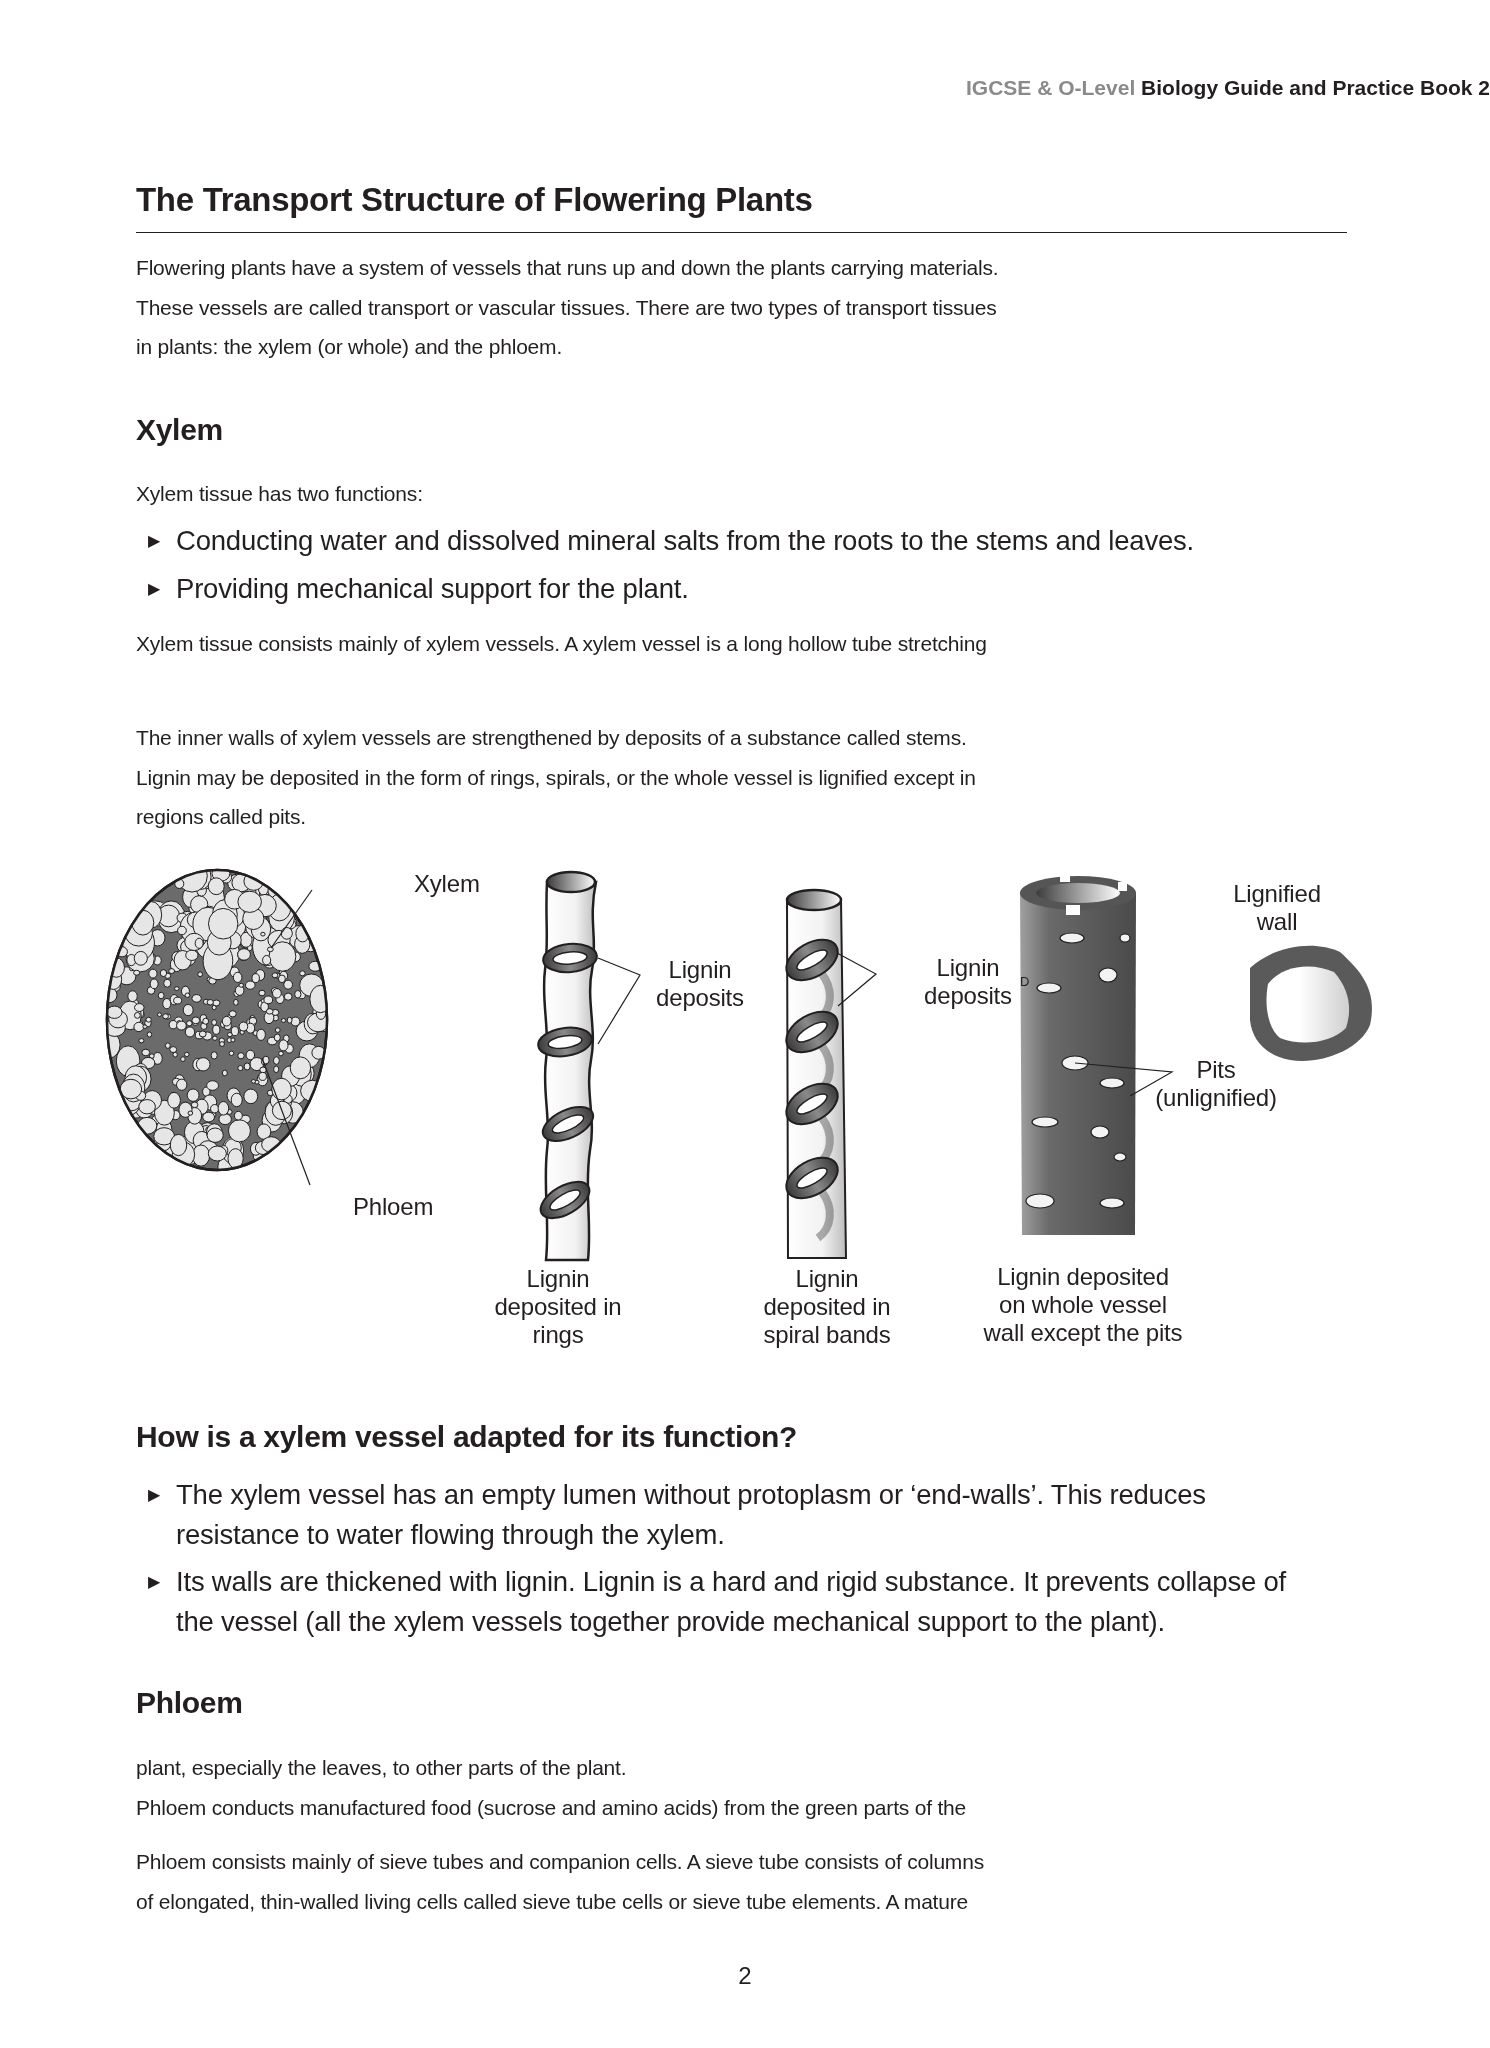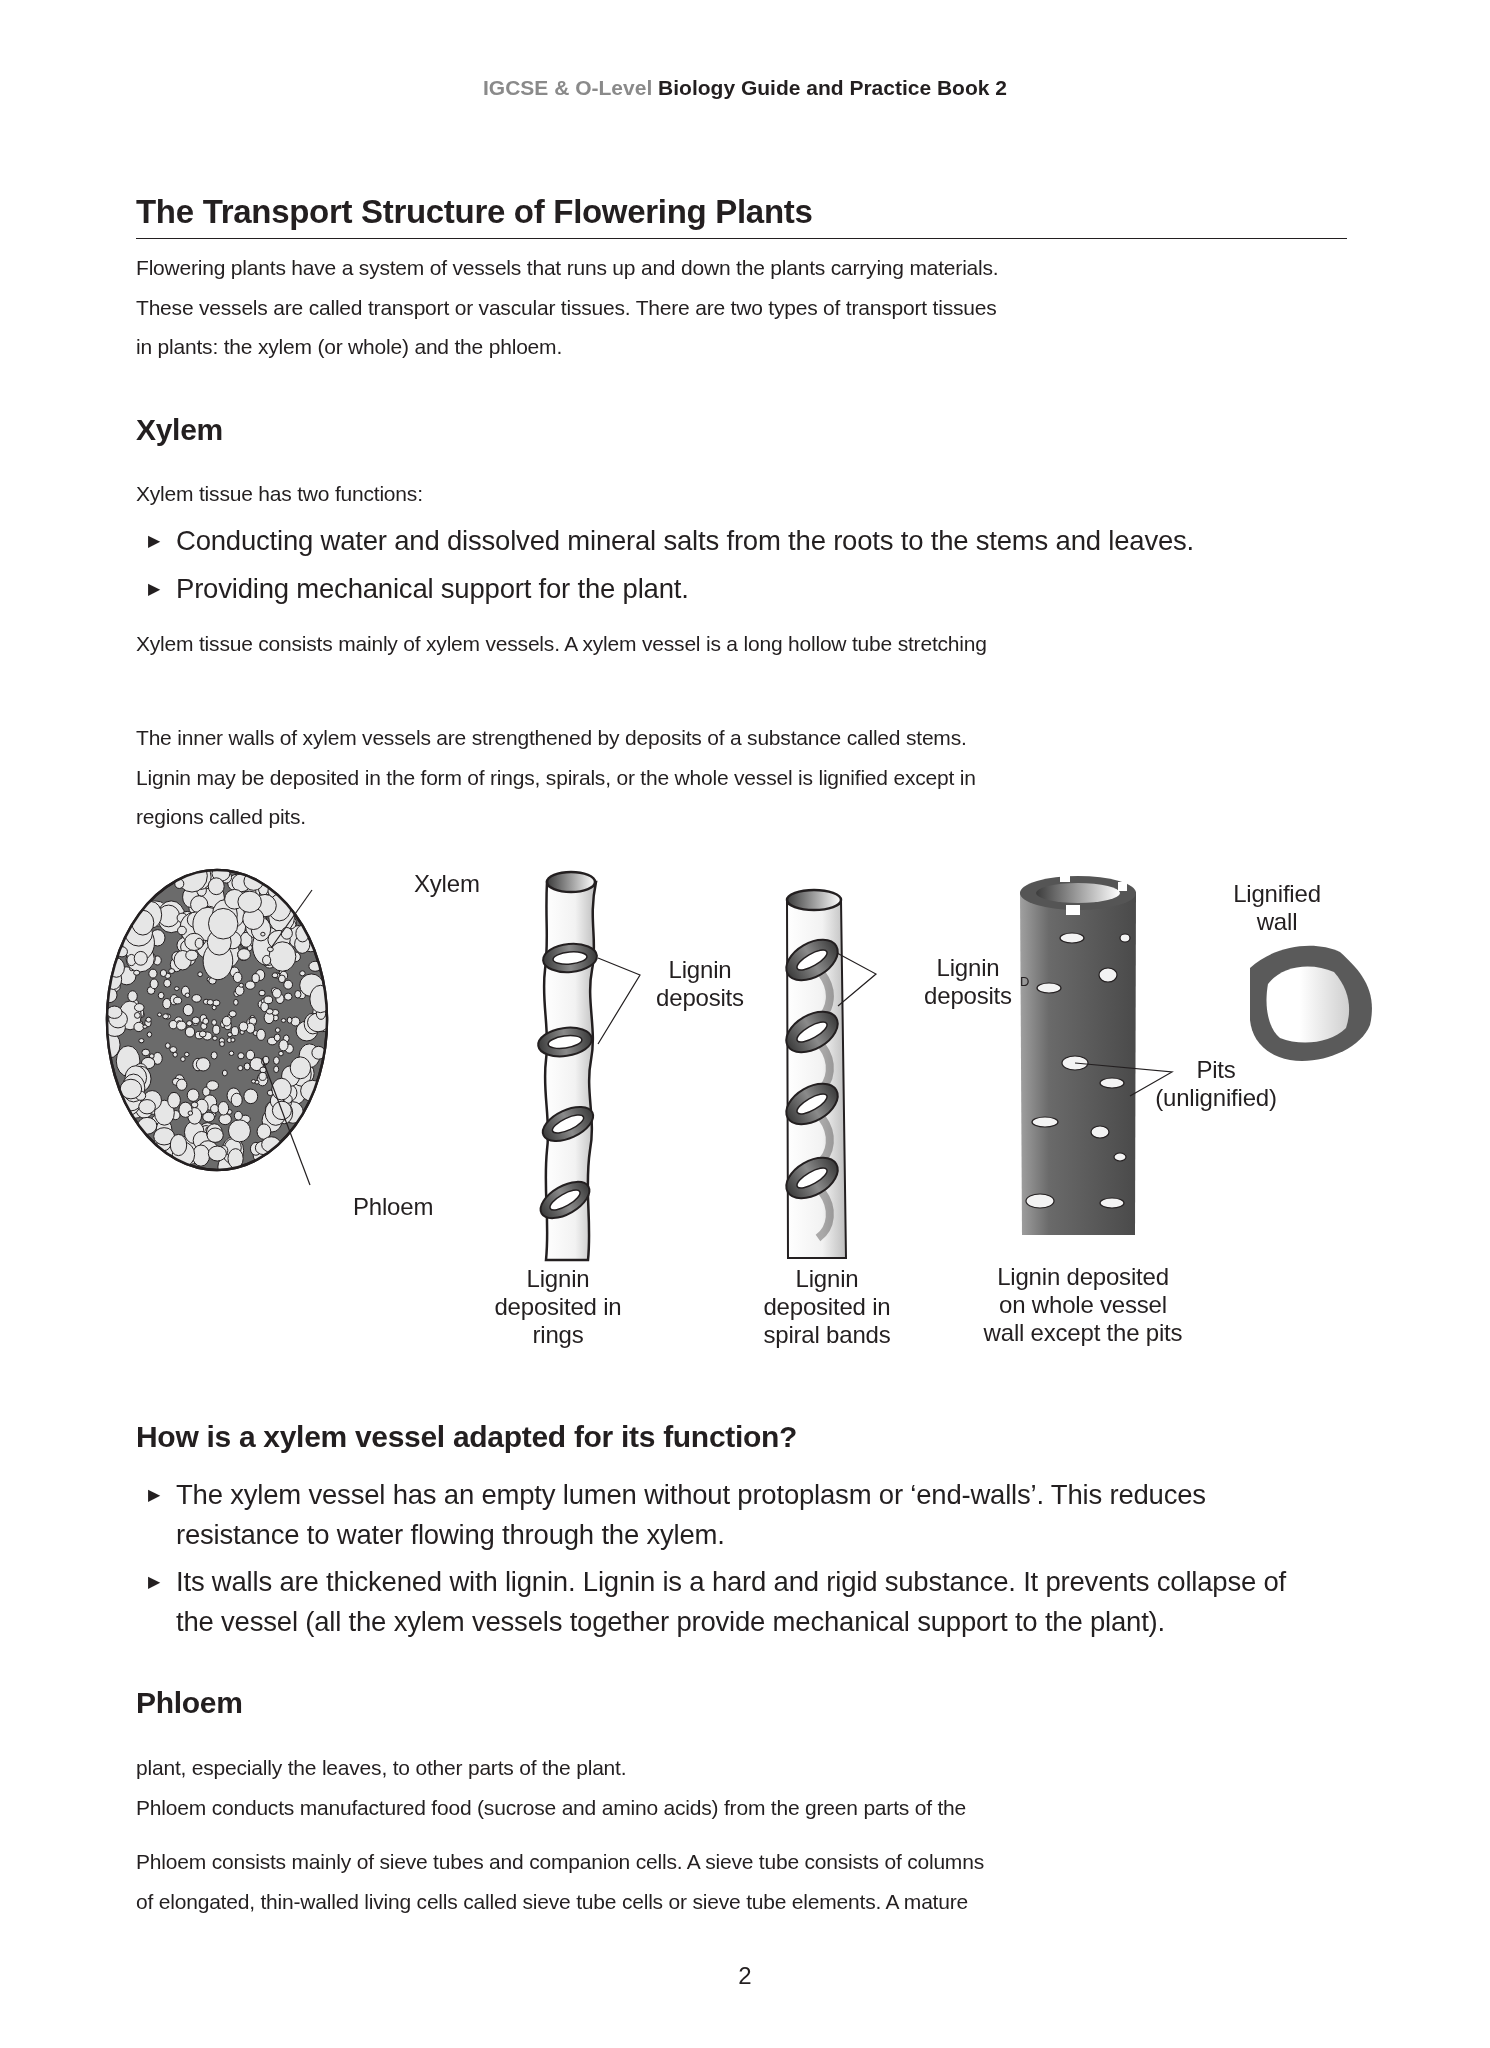--- a/index.html
+++ b/index.html
@@ -1,21 +1,21 @@
 <!DOCTYPE html>
 <html><head>
 <meta charset="utf-8">
 <style>
   html, body { margin:0; padding:0; background:#ffffff; }
   body { width:1490px; height:2048px; position:relative; overflow:hidden;
          font-family:"Liberation Sans", sans-serif; color:#231f20; }
   .abs { position:absolute; }
-  .running-head { top:76px; left:0; width:1490px; text-align:center; font-size:21px; font-weight:bold; color:#231f20; }
+  .running-head { top:76px; left:0; width:1490px; text-align:right; font-size:21px; font-weight:bold; color:#231f20; }
   .running-head .series { color:#8a8a8a; }
-  .h1 { left:136px; top:180px; width:1211px; font-size:33px; font-weight:bold; letter-spacing:-0.3px; padding-bottom:6px; border-bottom:1.5px solid #231f20; line-height:40px;margin-top:12px; }
+  .h1 { left:136px; top:180px; width:1211px; font-size:33px; font-weight:bold; letter-spacing:-0.3px; padding-bottom:12px; border-bottom:1.5px solid #231f20; line-height:40px; }
   .p { left:136px; width:1220px; font-size:21px; line-height:39.5px; letter-spacing:-0.2px; }
   .p b { font-weight:normal; }
   .h2 { left:136px; font-size:30px; font-weight:bold; line-height:36px; letter-spacing:-0.3px; }
   .bullets { left:136px; width:1230px; font-size:27.5px; line-height:39.5px; letter-spacing:-0.2px; }
   .bullet { position:relative; padding-left:40px; }
   .bullet .tri { position:absolute; left:12px; top:0; font-size:16px; color:#231f20; }
   .fig { left:0; top:860px; width:1490px; height:510px; }
   .lbl { position:absolute; font-size:24px; line-height:28px; text-align:center; color:#231f20; letter-spacing:-0.2px; }
   .page-num { left:0; top:1962px; width:1490px; text-align:center; font-size:24px; }
 </style>

